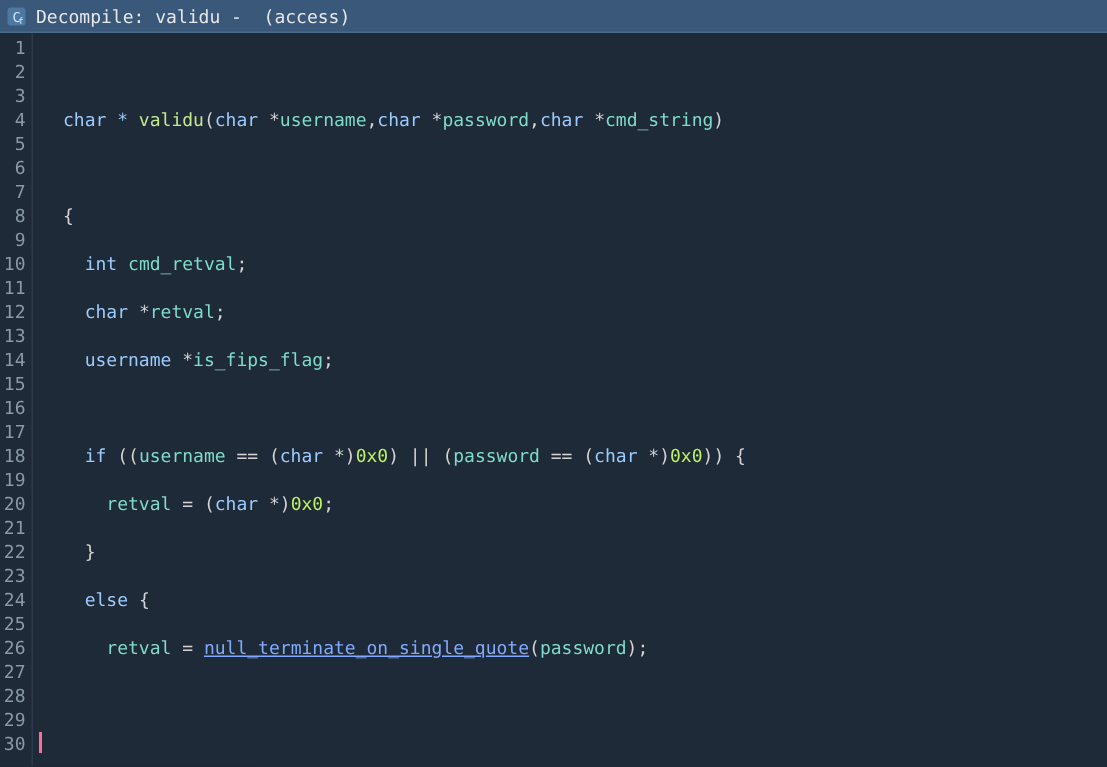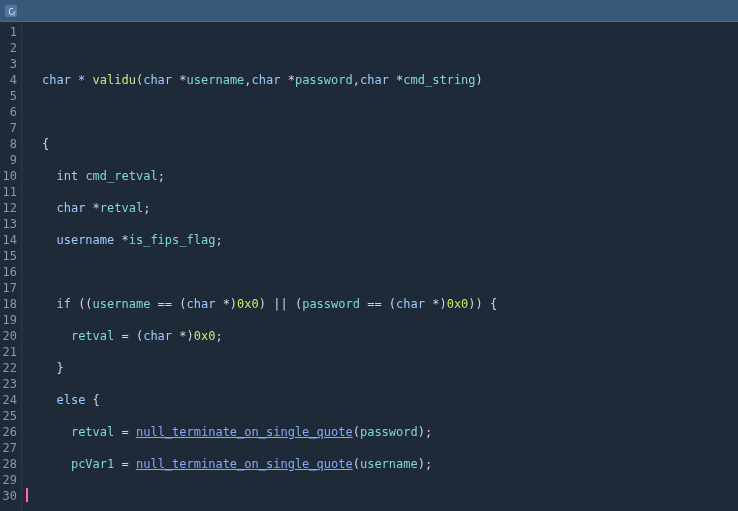--- a/index.html
+++ b/index.html
@@ -71,20 +71,21 @@
 <body>
 
 <div class="titlebar">
   <span class="icon">
     <svg width="14" height="14" viewBox="0 0 14 14">
       <rect x="1" y="1" width="12" height="12" rx="2" fill="#6fa8dc" opacity="0.4"></rect>
       <text x="7" y="10.5" text-anchor="middle" font-size="9" fill="#cfe8ff" font-family="monospace">C</text>
       <text x="10" y="12" text-anchor="middle" font-size="6" fill="#cfe8ff" font-family="monospace">f</text>
     </svg>
   </span>
+  <span class="title">Decompile: validu -  (access)</span>
 </div>
 
 <div class="editor">
   <div class="gutter" id="gutter" style="white-space: pre;">1
 2
 3
 4
 5
 6
 7
@@ -119,21 +120,20 @@
 <div class="line"><span class="lbrace">{</span></div>
 <div class="line"><span>  </span><span class="kw">int</span><span> </span><span class="param">cmd_retval</span><span>;</span></div>
 <div class="line"><span>  </span><span class="kw">char</span><span> *</span><span class="param">retval</span><span>;</span></div>
 <div class="line"><span>  </span><span class="kw">username</span><span> *</span><span class="param">is_fips_flag</span><span>;</span></div>
 <div class="line"></div>
 <div class="line"><span>  </span><span class="kw">if</span><span> ((</span><span class="param">username</span><span> == (</span><span class="kw">char</span><span> *)</span><span class="num">0x0</span><span>) || (</span><span class="param">password</span><span> == (</span><span class="kw">char</span><span> *)</span><span class="num">0x0</span><span>)) {</span></div>
 <div class="line"><span>    </span><span class="param">retval</span><span> = (</span><span class="kw">char</span><span> *)</span><span class="num">0x0</span><span>;</span></div>
 <div class="line"><span>  </span><span>}</span></div>
 <div class="line"><span>  </span><span class="kw">else</span><span> {</span></div>
 <div class="line"><span>    </span><span class="param">retval</span><span> = </span><span class="call">null_terminate_on_single_quote</span><span>(</span><span class="param">password</span><span>);</span></div>
-<div class="line"><span>    </span><span class="param">pcVar1</span><span> = </span><span class="call">null_terminate_on_single_quote</span><span>(</span><span class="param">username</span><span>);</span></div>
 
 
 
 
 
 
 
 
 
 

